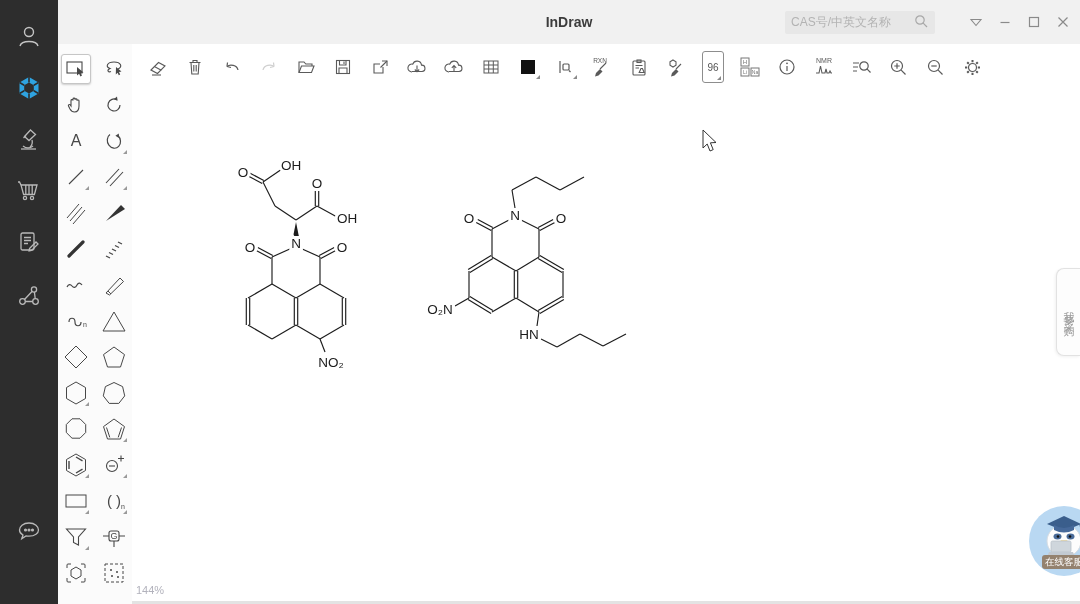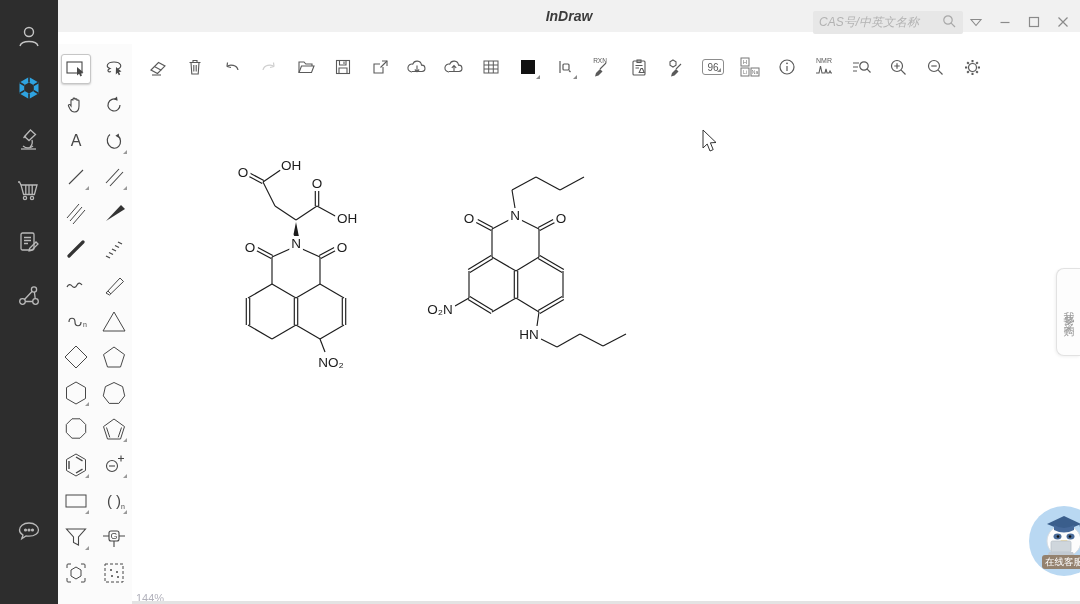--- a/index.html
+++ b/index.html
@@ -8,54 +8,54 @@
   .app { position:relative; width:1080px; height:604px; background:#fff; }
 
   
   .dock { position:absolute; left:0; top:0; width:58px; height:604px; background:#2d2d2d; z-index:30;
           display:flex; flex-direction:column; align-items:center; }
   .dock-item { width:44px; height:44px; display:flex; align-items:center; justify-content:center; cursor:pointer; }
   .dock svg { display:block; }
   .dock-spacer { flex:1; }
 
   
-  .titlebar { position:absolute; left:58px; top:0; width:1022px; height:32px; background:#f1f1f1;
-              display:flex; align-items:center;font-style:italic; }
+  .titlebar { position:absolute; left:58px; top:0; width:1022px; height:44px; background:#f1f1f1;
+              display:flex; align-items:center; }
   .tb-title { position:absolute; left:0; right:0; text-align:center; font-size:14px; font-weight:bold; color:#3c3c3c; }
   .searchbox { position:absolute; left:727px; top:11px; width:150px; height:23px; background:#e7e7e7;
-               border-radius:2px; display:flex; align-items:center; padding:0 6px;margin-left:28px; }
+               border-radius:2px; display:flex; align-items:center; padding:0 6px; }
   .searchbox .ph { flex:1; font-size:12px; color:#b3b3b3; white-space:nowrap; overflow:hidden; }
   .winctl { position:absolute; right:8px; top:0; height:44px; display:flex; align-items:center; gap:11px; }
   .winbtn { width:18px; height:18px; display:flex; align-items:center; justify-content:center; cursor:pointer; }
 
   
   .toolbar { position:absolute; left:132px; top:44px; width:948px; height:46px; background:#fff;
              display:flex; align-items:center; gap:9px; padding-left:12px; }
   .tool-btn { width:28px; height:28px; display:flex; align-items:center; justify-content:center;
               position:relative; cursor:pointer; flex:0 0 auto; }
   .tool-btn svg { display:block; }
   .blacksq { width:14px; height:14px; background:#111; position:relative; }
   .corner:after { content:""; position:absolute; right:2px; bottom:2px; border-style:solid;
                   border-width:0 0 4px 4px; border-color:transparent transparent #8a8a8a transparent; }
-  .plate { width:22px; height:16px; border:1px solid #8d8d8d; border-radius:3px; display:flex;
+  .plate { width:22px; height:32px; border:1px solid #8d8d8d; border-radius:3px; display:flex;
            align-items:center; justify-content:center; font-size:10px; color:#555; position:relative; background:#fff; }
 
   
   .palette { position:absolute; left:58px; top:44px; width:74px; height:560px; background:#fbfbfb; z-index:5;
              display:flex; flex-direction:column; padding-top:10px; }
   .prow { height:36px; display:flex; justify-content:center; gap:8px; }
   .pcell { width:30px; height:30px; display:flex; align-items:center; justify-content:center;
            position:relative; border:1px solid transparent; border-radius:3px; cursor:pointer; }
   .pcell.selected { background:#fff; border-color:#c6c6c6; box-shadow:0 1px 2px rgba(0,0,0,.18); }
   .pcell.dd:after { content:""; position:absolute; right:1px; bottom:1px; border-style:solid;
                     border-width:0 0 4px 4px; border-color:transparent transparent #9a9a9a transparent; }
 
   
   .canvas { position:absolute; left:132px; top:90px; width:948px; height:514px; background:#fff; }
-  .zoom-label { position:absolute; left:4px; bottom:0; font-size:11px; color:#b2b2bc; }
+  .zoom-label { position:absolute; left:4px; bottom:8px; font-size:11px; color:#b2b2bc; }
   #mol-svg { position:absolute; left:0; top:-46px; width:948px; height:560px; }
 
   
   .ptab { position:absolute; right:0; top:268px; width:24px; height:88px; background:#fdfdfd;
           border:1px solid #e2e2e2; border-right:none; border-radius:8px 0 0 8px;
           box-shadow:-1px 1px 3px rgba(0,0,0,.06); z-index:40;
           display:flex; align-items:center; justify-content:center; cursor:pointer; }
   .ptab span { writing-mode:vertical-rl; text-orientation:upright; font-size:11px; color:#9b9b9b; letter-spacing:5px; }
 
   

